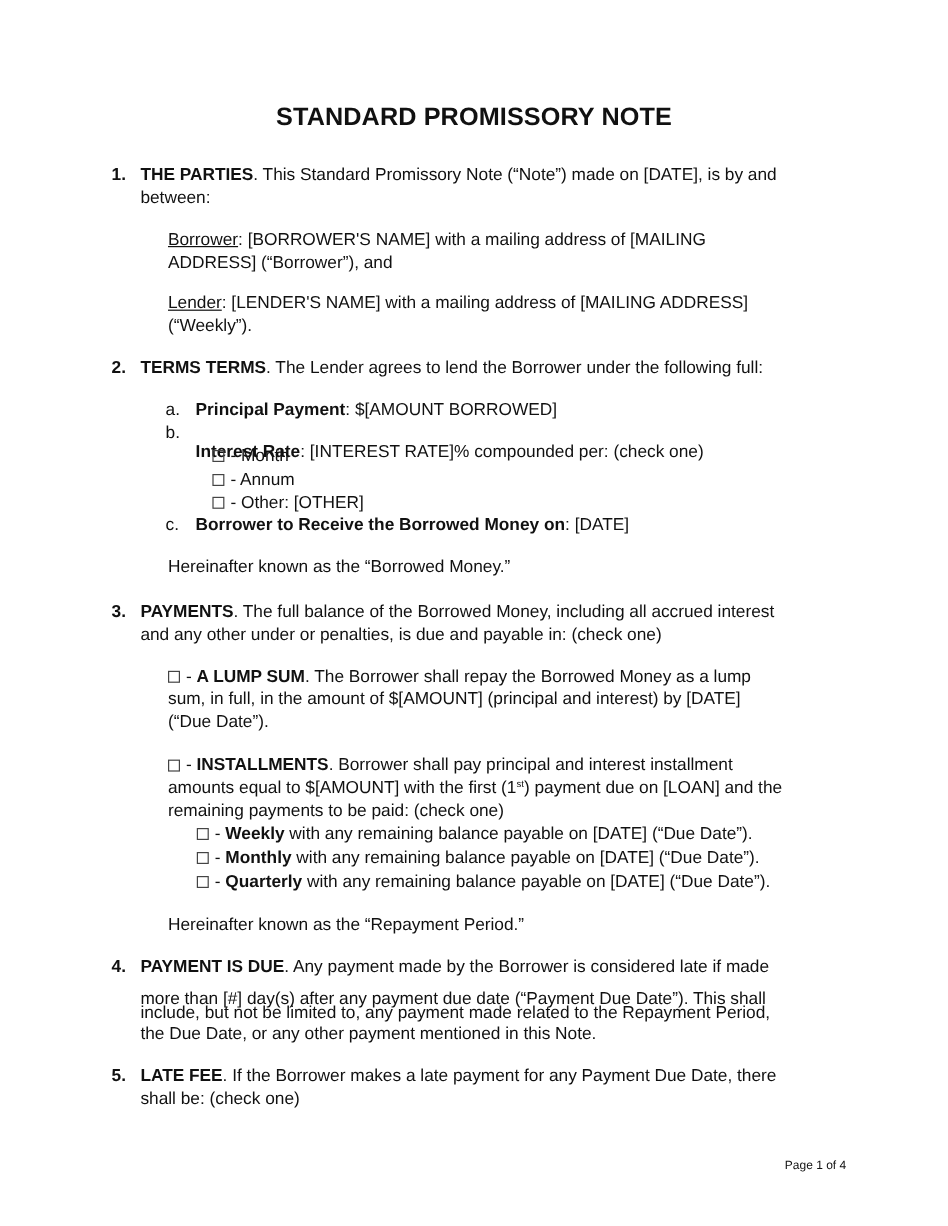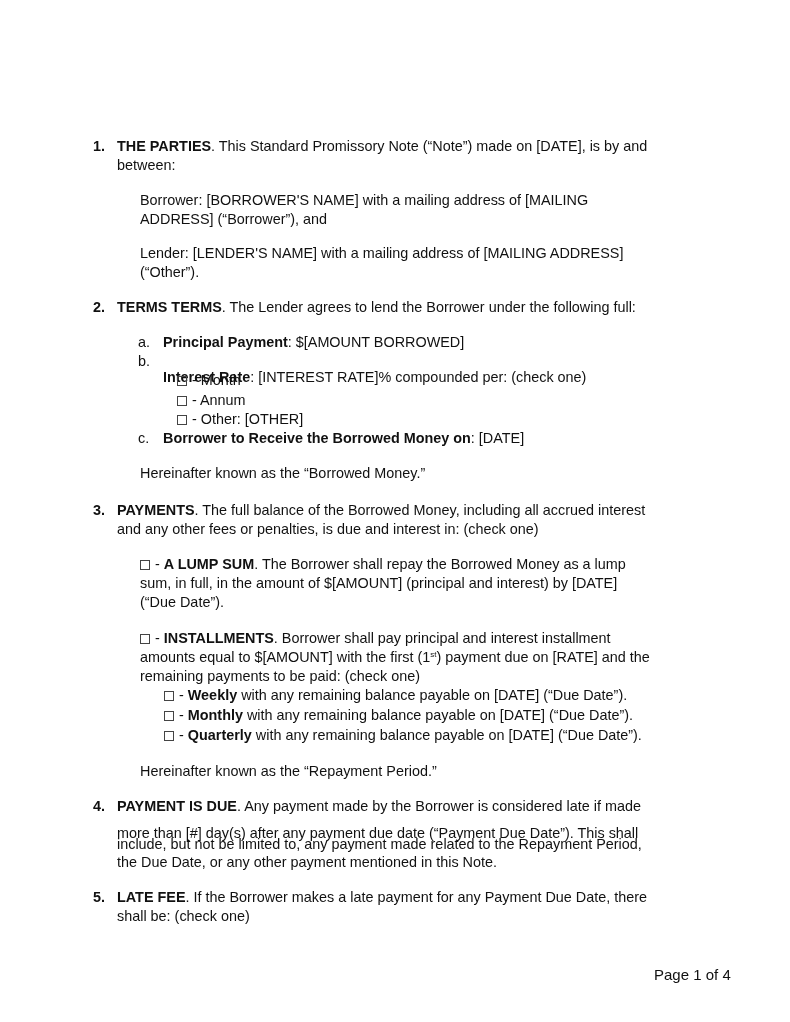--- a/index.html
+++ b/index.html
@@ -8,50 +8,51 @@
       font-family: "Liberation Sans", sans-serif; color: #111; font-size: 14.4px;
     }
     .page { position: absolute; left: 0; top: 0; width: 790px; height: 1022px; }
     .title {
       position: absolute; left: 0; top: 86px; width: 790px; text-align: center;
       font-weight: bold; font-size: 21px; letter-spacing: 0.1px;
     }
     .line { position: absolute; white-space: nowrap; line-height: 19px; }
     .num { position: absolute; left: 93px; font-weight: bold; }
     .b { font-weight: bold; }
-    .u { }
+    .u { text-decoration: underline; }
     .box {
       display: inline-block; width: 10px; height: 10px; border: 1px solid #444;
       vertical-align: -1px; margin-right: 5px; box-sizing: border-box;
     }
     .letter { position: absolute; left: 138px; }
     sup { font-size: 8px; vertical-align: 5px; line-height: 0; margin-top: 28px; }
-    .footer { position: absolute; left: 654px; top: 966px; font-size: 15px; }
+    .footer { position: absolute; left: 654px; top: 966px; font-size: 10px; }
   </style>
 </head>
 <body>
 
 <div class="page">
+  <div class="title">STANDARD PROMISSORY NOTE</div>
 
   <div>
     <span class="line num" style="top:137px">1.</span>
     <div class="line" style="left:117px;top:137px">
       <span class="b">THE PARTIES</span><span>. This Standard Promissory Note (“Note”) made on [DATE], is by and</span>
     </div>
     <div class="line" style="left:117px;top:156px">between:</div>
 
     <div class="line" style="left:140px;top:191px">
       <span class="u">Borrower</span><span>: [BORROWER'S NAME] with a mailing address of [MAILING</span>
     </div>
     <div class="line" style="left:140px;top:210px">ADDRESS] (“Borrower”), and</div>
 
     <div class="line" style="left:140px;top:244px">
       <span class="u">Lender</span><span>: [LENDER'S NAME] with a mailing address of [MAILING ADDRESS]</span>
     </div>
-    <div class="line" style="left:140px;top:263px">(“Other”).</div>
+    <div class="line" style="left:140px;top:263px">(“Weekly”).</div>
   </div>
 
   <div>
     <span class="line num" style="top:298px">2.</span>
     <div class="line" style="left:117px;top:298px">
       <span class="b">TERMS TERMS</span><span>. The Lender agrees to lend the Borrower under the following full:</span>
     </div>
 
     <span class="line letter" style="top:333px">a.</span>
     <div class="line" style="left:163px;top:333px">
@@ -75,33 +76,33 @@
       <span class="b">Borrower to Receive the Borrowed Money on</span><span>: [DATE]</span>
     </div>
     <div class="line" style="left:140px;top:464px">Hereinafter known as the “Borrowed Money.”</div>
   </div>
 
   <div>
     <span class="line num" style="top:501px">3.</span>
     <div class="line" style="left:117px;top:501px">
       <span class="b">PAYMENTS</span><span>. The full balance of the Borrowed Money, including all accrued interest</span>
     </div>
-    <div class="line" style="left:117px;top:520px">and any other fees or penalties, is due and interest in: (check one)</div>
+    <div class="line" style="left:117px;top:520px">and any other under or penalties, is due and payable in: (check one)</div>
 
     <div class="line" style="left:140px;top:555px">
       <span class="box"></span><span>- </span><span class="b">A LUMP SUM</span><span>. The Borrower shall repay the Borrowed Money as a lump</span>
     </div>
     <div class="line" style="left:140px;top:574px">sum, in full, in the amount of $[AMOUNT] (principal and interest) by [DATE]</div>
     <div class="line" style="left:140px;top:593px">(“Due Date”).</div>
 
     <div class="line" style="left:140px;top:629px">
       <span class="box"></span><span>- </span><span class="b">INSTALLMENTS</span><span>. Borrower shall pay principal and interest installment</span>
     </div>
     <div class="line" style="left:140px;top:648px">
-      <span>amounts equal to $[AMOUNT] with the first (1</span><sup>st</sup><span>) payment due on [RATE] and the</span>
+      <span>amounts equal to $[AMOUNT] with the first (1</span><sup>st</sup><span>) payment due on [LOAN] and the</span>
     </div>
     <div class="line" style="left:140px;top:667px">remaining payments to be paid: (check one)</div>
 
     <div class="line" style="left:164px;top:686px">
       <span class="box"></span><span>- </span><span class="b">Weekly</span><span> with any remaining balance payable on [DATE] (“Due Date”).</span>
     </div>
     <div class="line" style="left:164px;top:706px">
       <span class="box"></span><span>- </span><span class="b">Monthly</span><span> with any remaining balance payable on [DATE] (“Due Date”).</span>
     </div>
     <div class="line" style="left:164px;top:726px">

